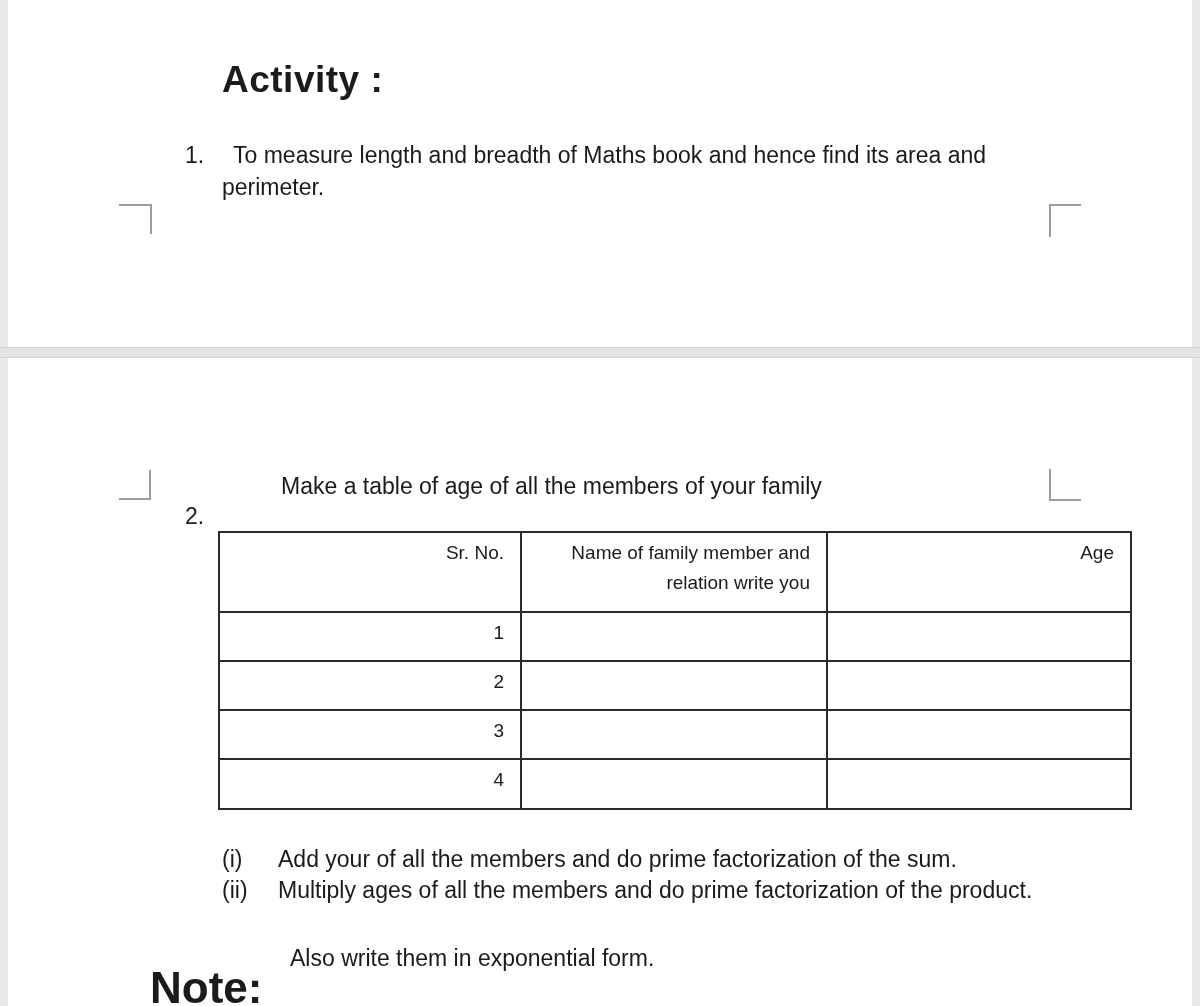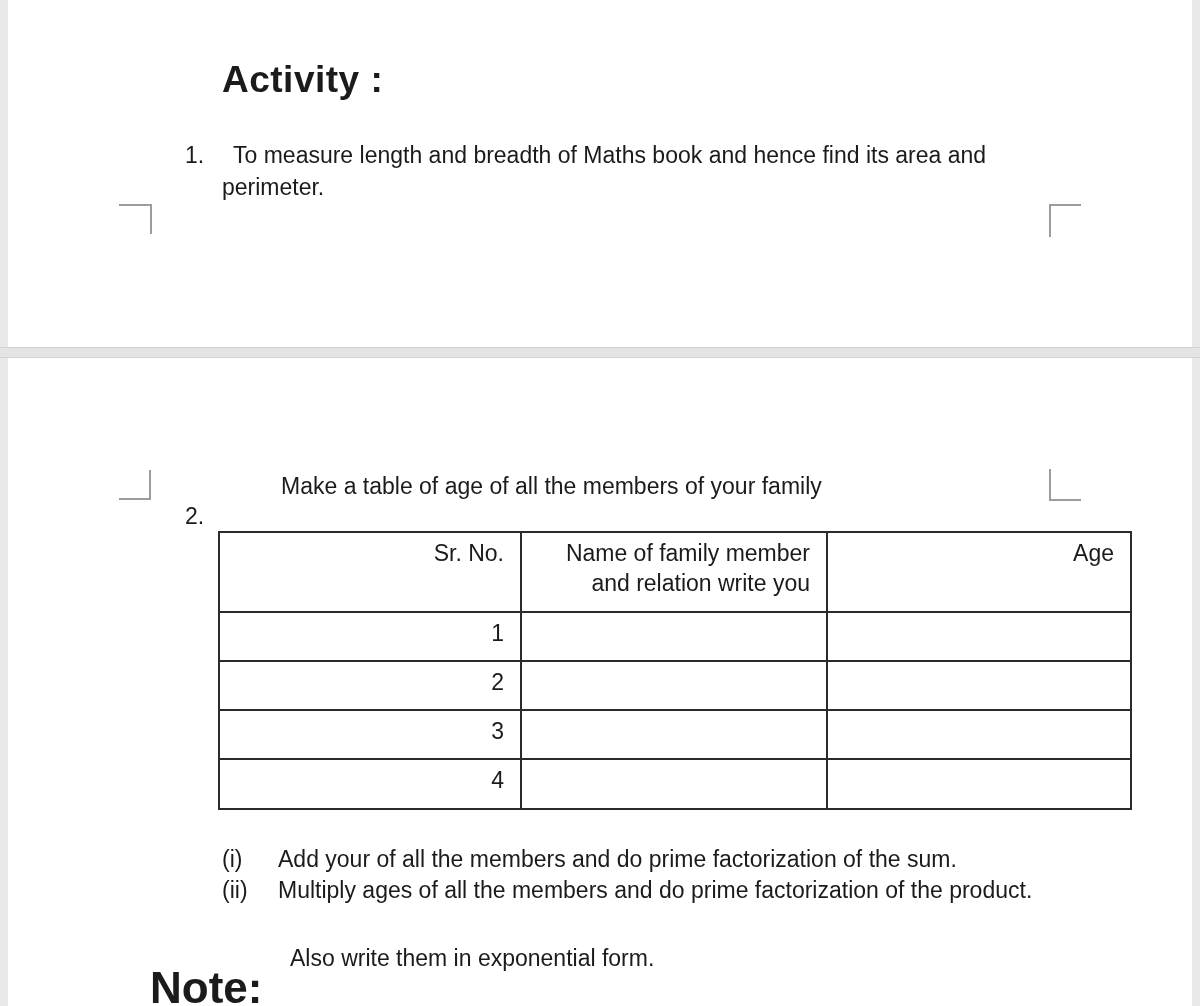--- a/index.html
+++ b/index.html
@@ -50,21 +50,21 @@
   table.age-table {
     position:absolute;
     left:218px; top:531px;
     width:912px;
     border-collapse:collapse;
     table-layout:fixed;
   }
   table.age-table td {
     border:2px solid #2b2b2b;
     vertical-align:top;
-    font-size:23px;
+    font-size:19px;
     line-height:30px;
     padding:5px 16px 0 8px;
     overflow:hidden;
   }
   tr.hdr td { height:80px; }
   tr.row td { height:49px; }
   tr.row-last td { height:50px; }
 </style>
 </head>
 <body>

